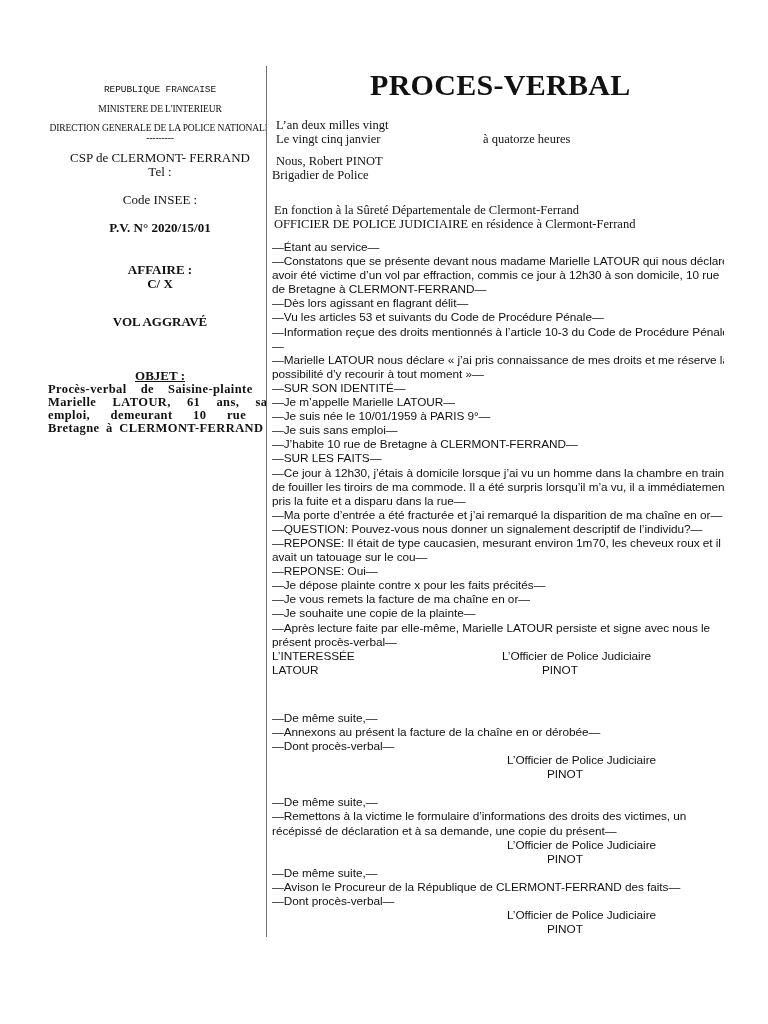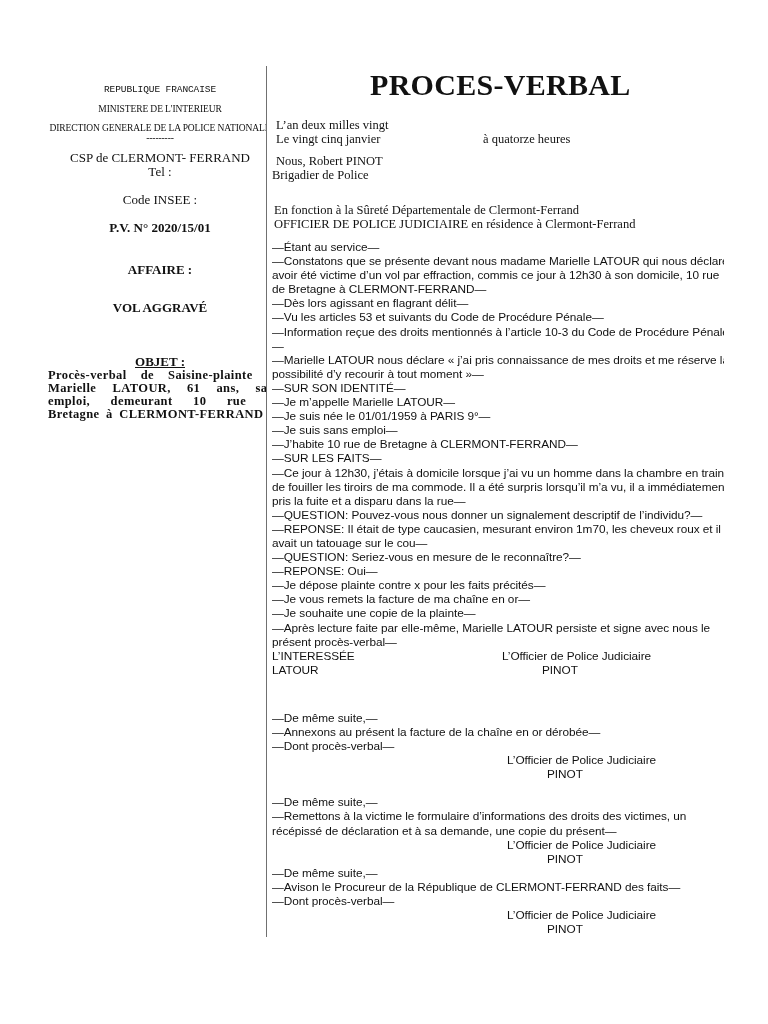--- a/index.html
+++ b/index.html
@@ -111,20 +111,21 @@
     <div class="small-cap" style="line-height:8px;">---------</div>
 
     <div class="mid" style="margin-top:9px;">CSP de CLERMONT- FERRAND</div>
     <div class="mid">Tel :</div>
 
     <div class="mid" style="margin-top:14px;">Code INSEE :</div>
 
     <div class="mid bold" style="margin-top:14px;">P.V. N° 2020/15/01</div>
 
     <div class="mid bold" style="margin-top:28px;">AFFAIRE :</div>
+    <div class="mid bold">C/ X</div>
 
     <div class="mid bold" style="margin-top:24px;">VOL AGGRAVÉ</div>
 
     <div class="mid bold" style="margin-top:40px;text-decoration:underline;">OBJET :</div>
     <div class="objet-body">Procès-verbal de Saisine-plainte de Marielle LATOUR, 61 ans, sans emploi, demeurant 10 rue de Bretagne à CLERMONT-FERRAND</div>
   </div>
 </div>
 
 <div id="divider"></div>
 
@@ -152,31 +153,31 @@
     <span class="line">avoir été victime d’un vol par effraction, commis ce jour à 12h30 à son domicile, 10 rue</span>
     <span class="line">de Bretagne à CLERMONT-FERRAND—</span>
     <span class="line">—Dès lors agissant en flagrant délit—</span>
     <span class="line">—Vu les articles 53 et suivants du Code de Procédure Pénale—</span>
     <span class="line">—Information reçue des droits mentionnés à l’article 10-3 du Code de Procédure Pénale</span>
     <span class="line">—</span>
     <span class="line">—Marielle LATOUR nous déclare « j’ai pris connaissance de mes droits et me réserve la</span>
     <span class="line">possibilité d’y recourir à tout moment »—</span>
     <span class="line">—SUR SON IDENTITÉ—</span>
     <span class="line">—Je m’appelle Marielle LATOUR—</span>
-    <span class="line">—Je suis née le 01/01/1959 à PARIS 9°—</span>
+    <span class="line">—Je suis née le 10/01/1959 à PARIS 9°—</span>
     <span class="line">—Je suis sans emploi—</span>
     <span class="line">—J’habite 10 rue de Bretagne à CLERMONT-FERRAND—</span>
     <span class="line">—SUR LES FAITS—</span>
     <span class="line">—Ce jour à 12h30, j’étais à domicile lorsque j’ai vu un homme dans la chambre en train</span>
     <span class="line">de fouiller les tiroirs de ma commode. Il a été surpris lorsqu’il m’a vu, il a immédiatement</span>
     <span class="line">pris la fuite et a disparu dans la rue—</span>
+    <span class="line">—Ma porte d’entrée a été fracturée et j’ai remarqué la disparition de ma chaîne en or—</span>
     <span class="line">—QUESTION: Pouvez-vous nous donner un signalement descriptif de l’individu?—</span>
     <span class="line">—REPONSE: Il était de type caucasien, mesurant environ 1m70, les cheveux roux et il</span>
     <span class="line">avait un tatouage sur le cou—</span>
-    <span class="line">—QUESTION: Seriez-vous en mesure de le reconnaître?—</span>
     <span class="line">—REPONSE: Oui—</span>
     <span class="line">—Je dépose plainte contre x pour les faits précités—</span>
     <span class="line">—Je vous remets la facture de ma chaîne en or—</span>
     <span class="line">—Je souhaite une copie de la plainte—</span>
     <span class="line">—Après lecture faite par elle-même, Marielle LATOUR persiste et signe avec nous le</span>
     <span class="line">présent procès-verbal—</span>
 
     <span class="line row2">
       <span class="c1">L’INTERESSÉE</span>
       <span>L’Officier de Police Judiciaire</span>

